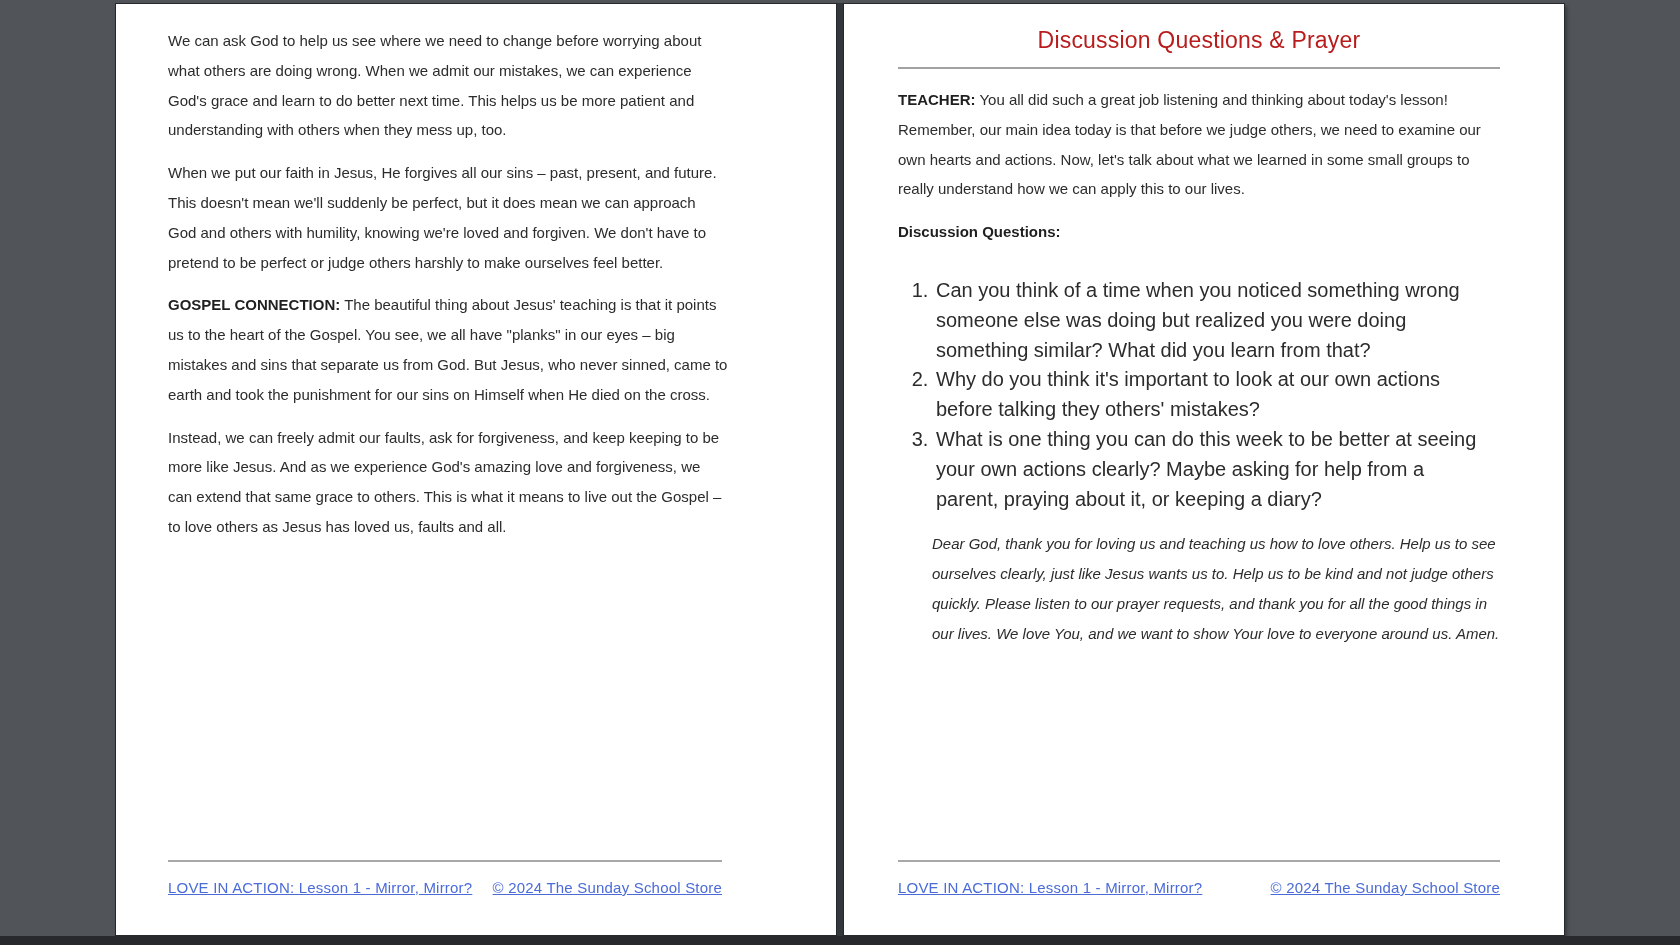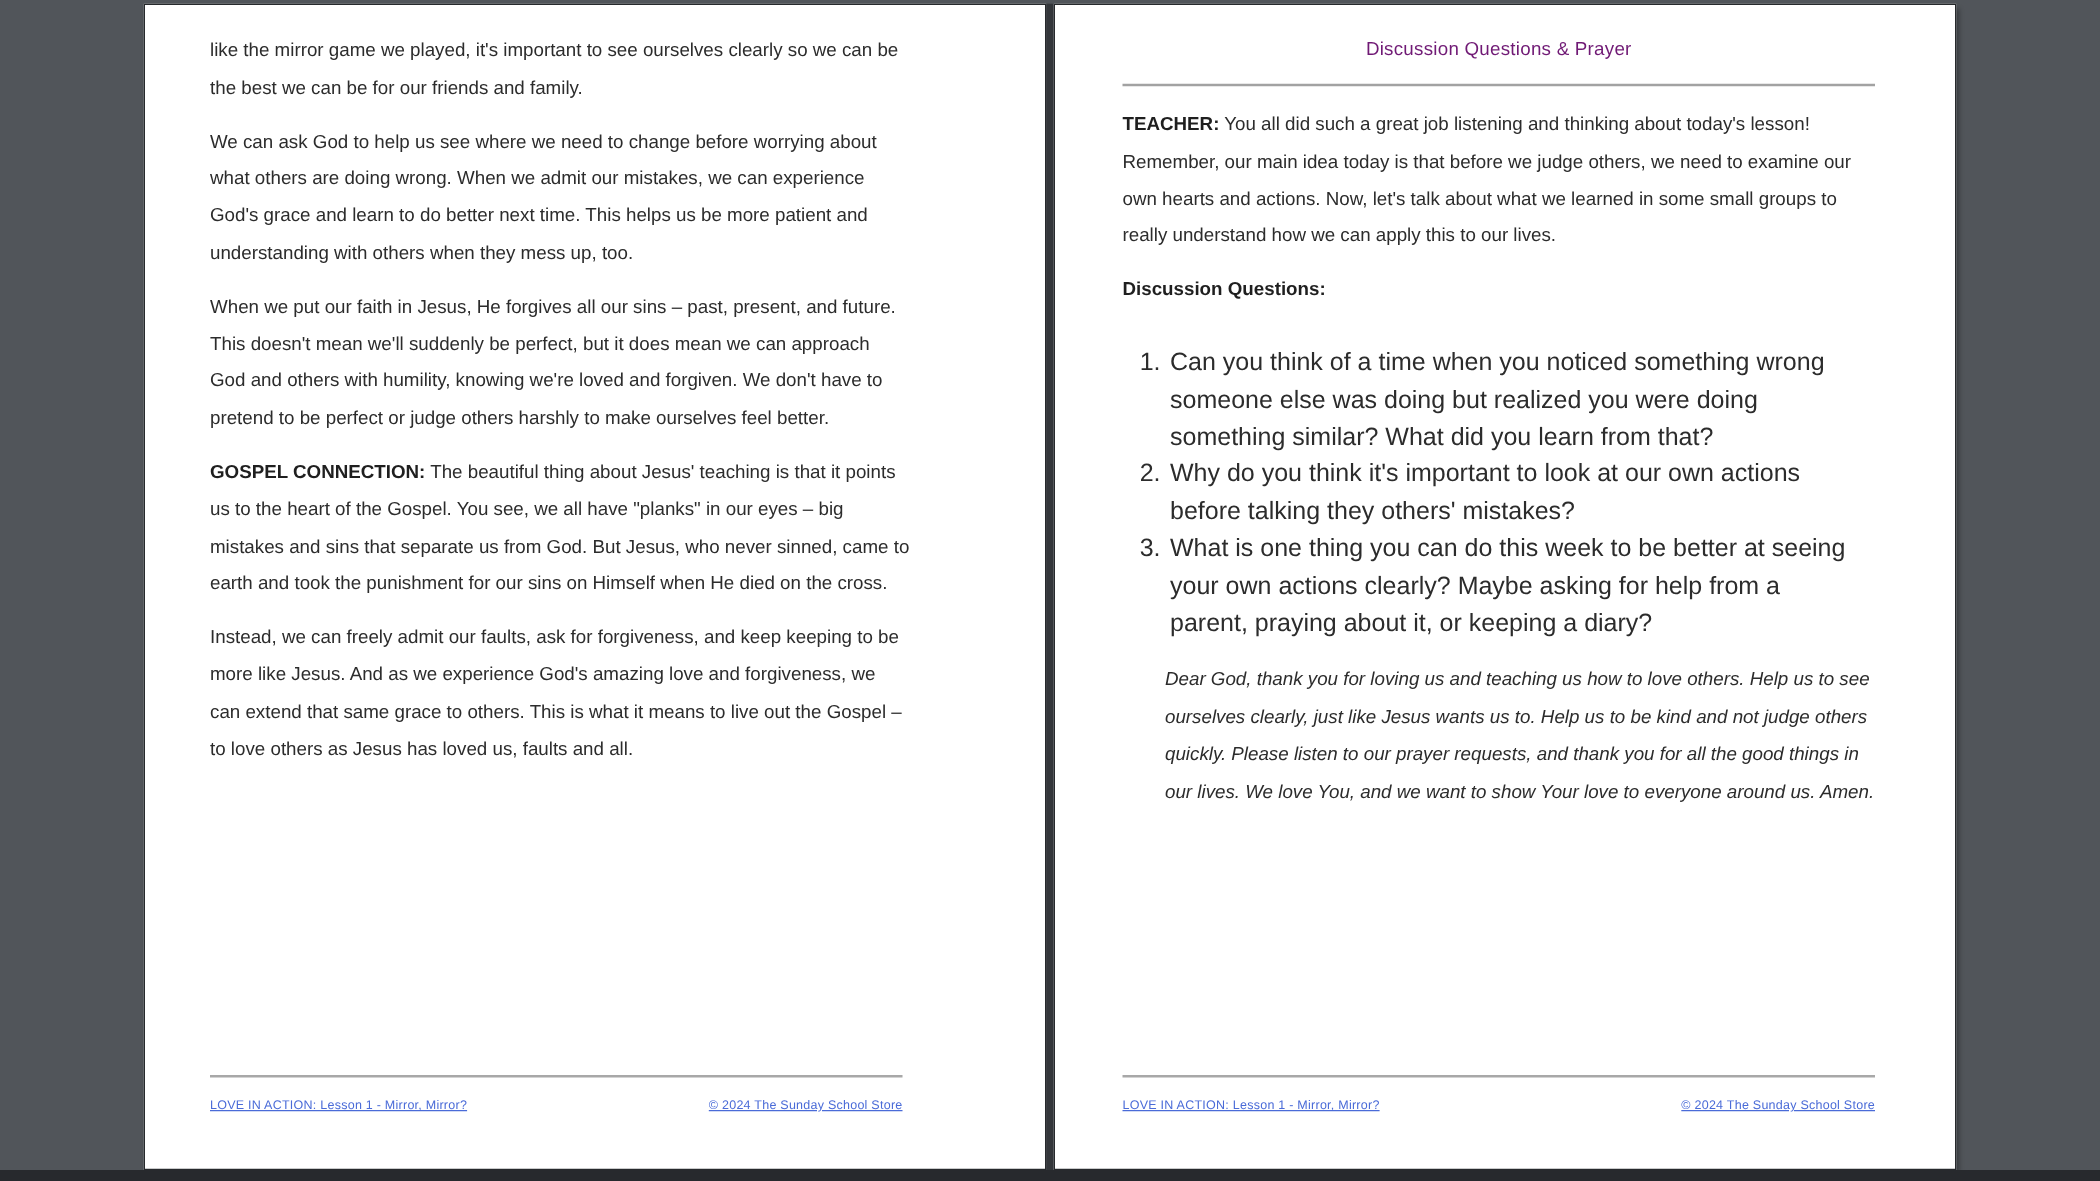--- a/index.html
+++ b/index.html
@@ -41,23 +41,23 @@
     line-height: 29.8px;
     color: #2c2c2c;
     margin-bottom: 13px;
     max-width: 560px;
   }
   .content-right .body-text { max-width: 602px; }
   .body-text b, .lead-label { font-weight: 700; color: #1f1f1f; }
 
   .doc-title {
     margin-top: 22px;
-    font-size: 15px;
+    font-size: 23px;
     font-weight: 500;
-    color: #701a75;
+    color: #b91c1c;
     text-align: center;
     width: 602px;
     line-height: 28px;
     letter-spacing: 0.2px;
   }
   .title-rule {
     border: none;
     border-top: 2px solid #a2a2a2;
     width: 602px;
     margin-top: 13px;
@@ -101,37 +101,36 @@
     border-top: 2px solid #a8a8a8;
     width: 100%;
   }
   .footer-links {
     margin-top: 17px;
     display: flex;
     justify-content: space-between;
     align-items: baseline;
   }
   .footer-links a {
-    font-size: 10px;
+    font-size: 15px;
     color: #4a6bd8;
     text-decoration: underline;
     font-weight: 500;
     letter-spacing: 0.2px;
     cursor: pointer;
     text-align: center;
   }
 </style>
 </head>
 <body>
 
 <div class="spread">
 
   <section class="page page-left">
     <div class="content-left">
-      <p class="body-text"><span>like the mirror game we played, it's important to see ourselves clearly so we can be the best we can be for our friends and family.</span></p>
       <p class="body-text"><span>We can ask God to help us see where we need to change before worrying about what others are doing wrong. When we admit our mistakes, we can experience God's grace and learn to do better next time. This helps us be more patient and understanding with others when they mess up, too.</span></p>
       <p class="body-text"><span>When we put our faith in Jesus, He forgives all our sins – past, present, and future. This doesn't mean we'll suddenly be perfect, but it does mean we can approach God and others with humility, knowing we're loved and forgiven. We don't have to pretend to be perfect or judge others harshly to make ourselves feel better.</span></p>
       <p class="body-text"><b class="lead-label">GOSPEL CONNECTION:</b> <span>The beautiful thing about Jesus' teaching is that it points us to the heart of the Gospel. You see, we all have "planks" in our eyes – big mistakes and sins that separate us from God. But Jesus, who never sinned, came to earth and took the punishment for our sins on Himself when He died on the cross.</span></p>
       <p class="body-text"><span>Instead, we can freely admit our faults, ask for forgiveness, and keep keeping to be more like Jesus. And as we experience God's amazing love and forgiveness, we can extend that same grace to others. This is what it means to live out the Gospel – to love others as Jesus has loved us, faults and all.</span></p>
     </div>
     <footer class="page-footer">
       <hr class="footer-rule">
       <div class="footer-links">
         <a>LOVE IN ACTION: Lesson 1 - Mirror, Mirror?</a>
         <a>© 2024 The Sunday School Store</a>

